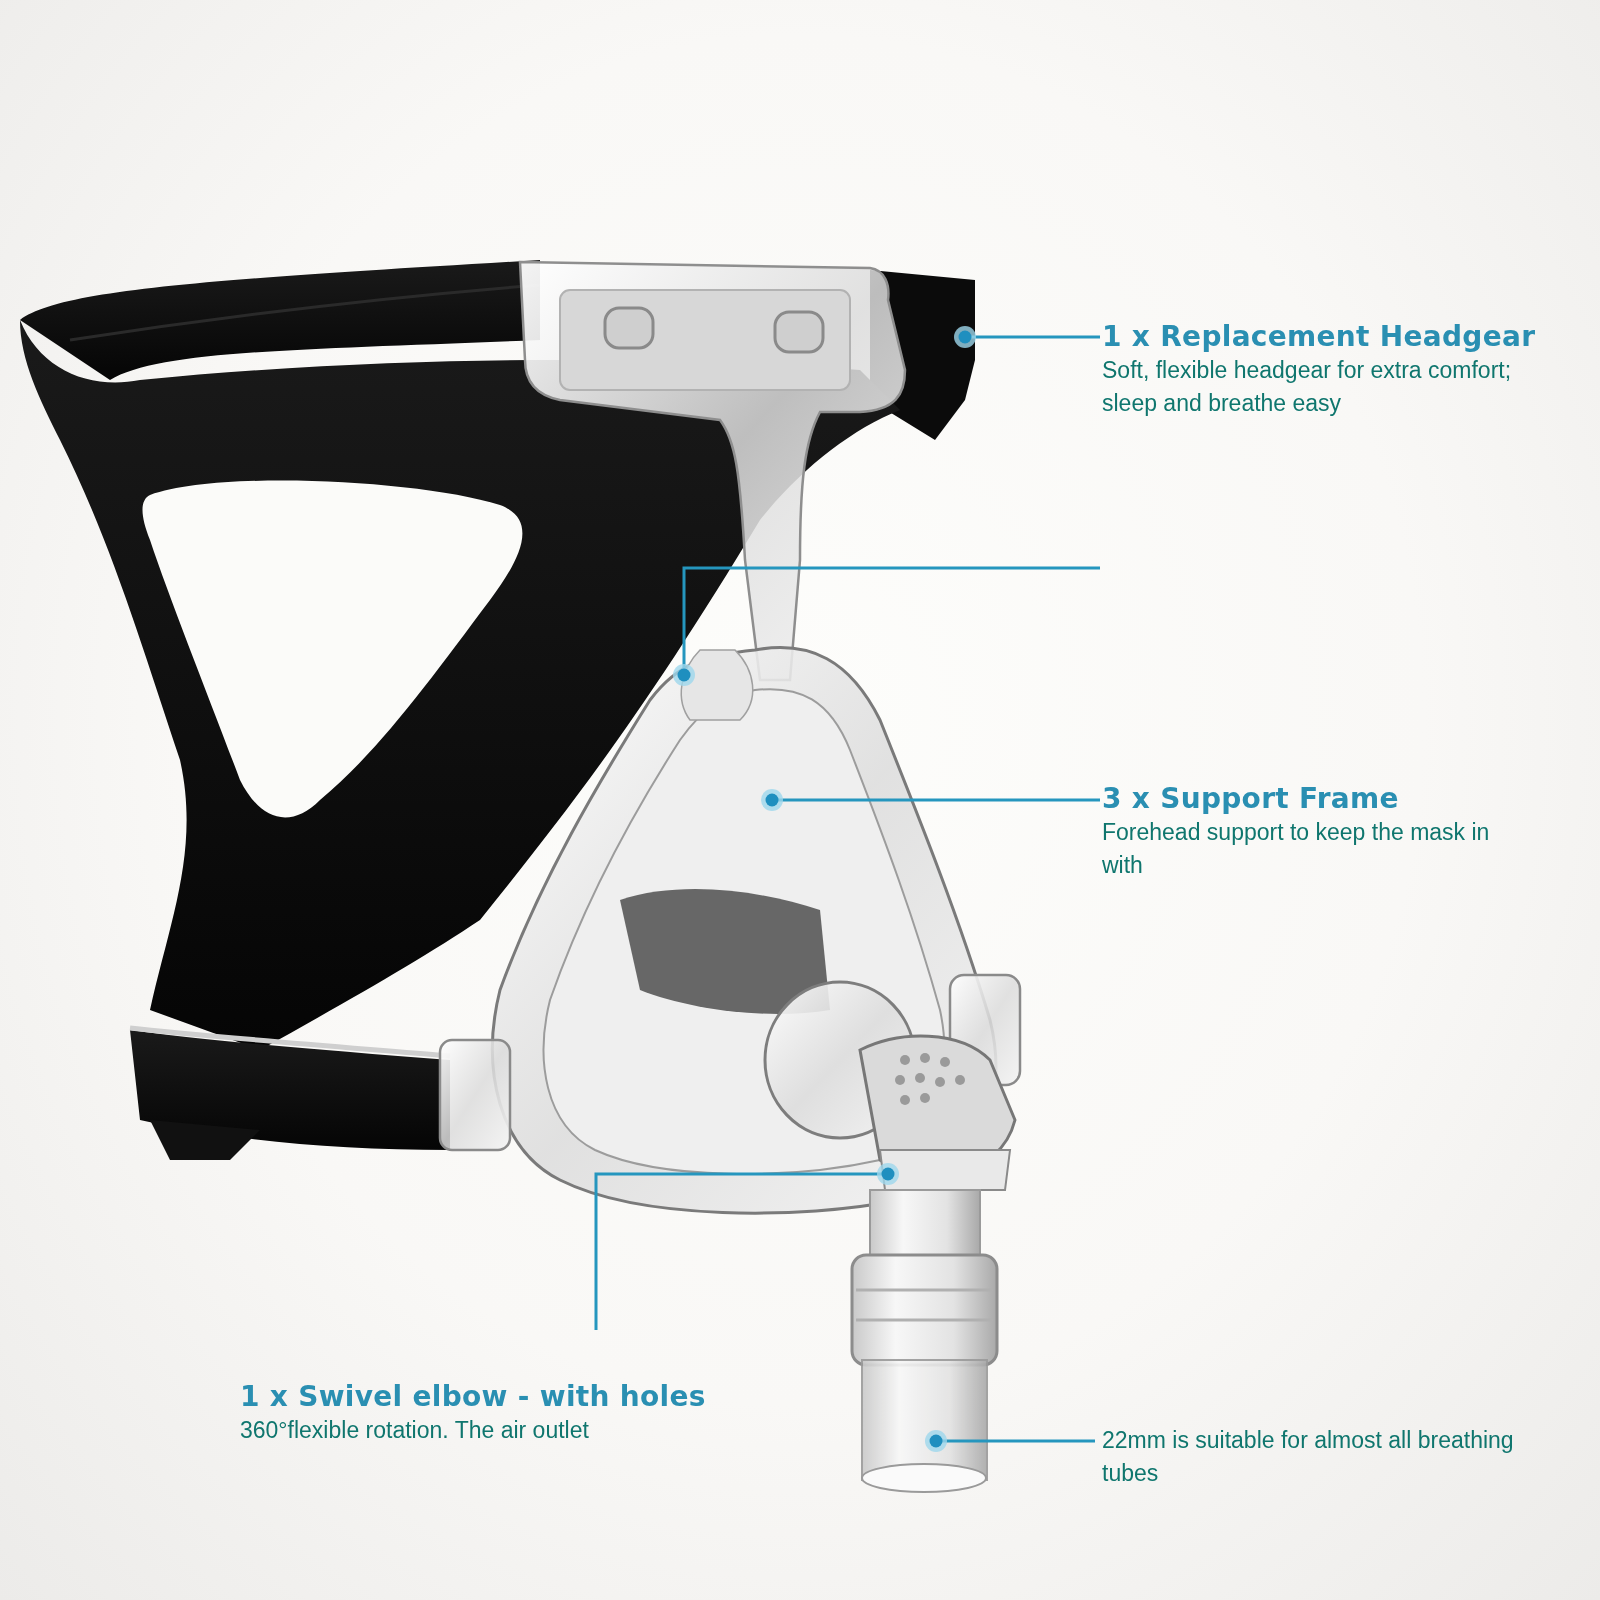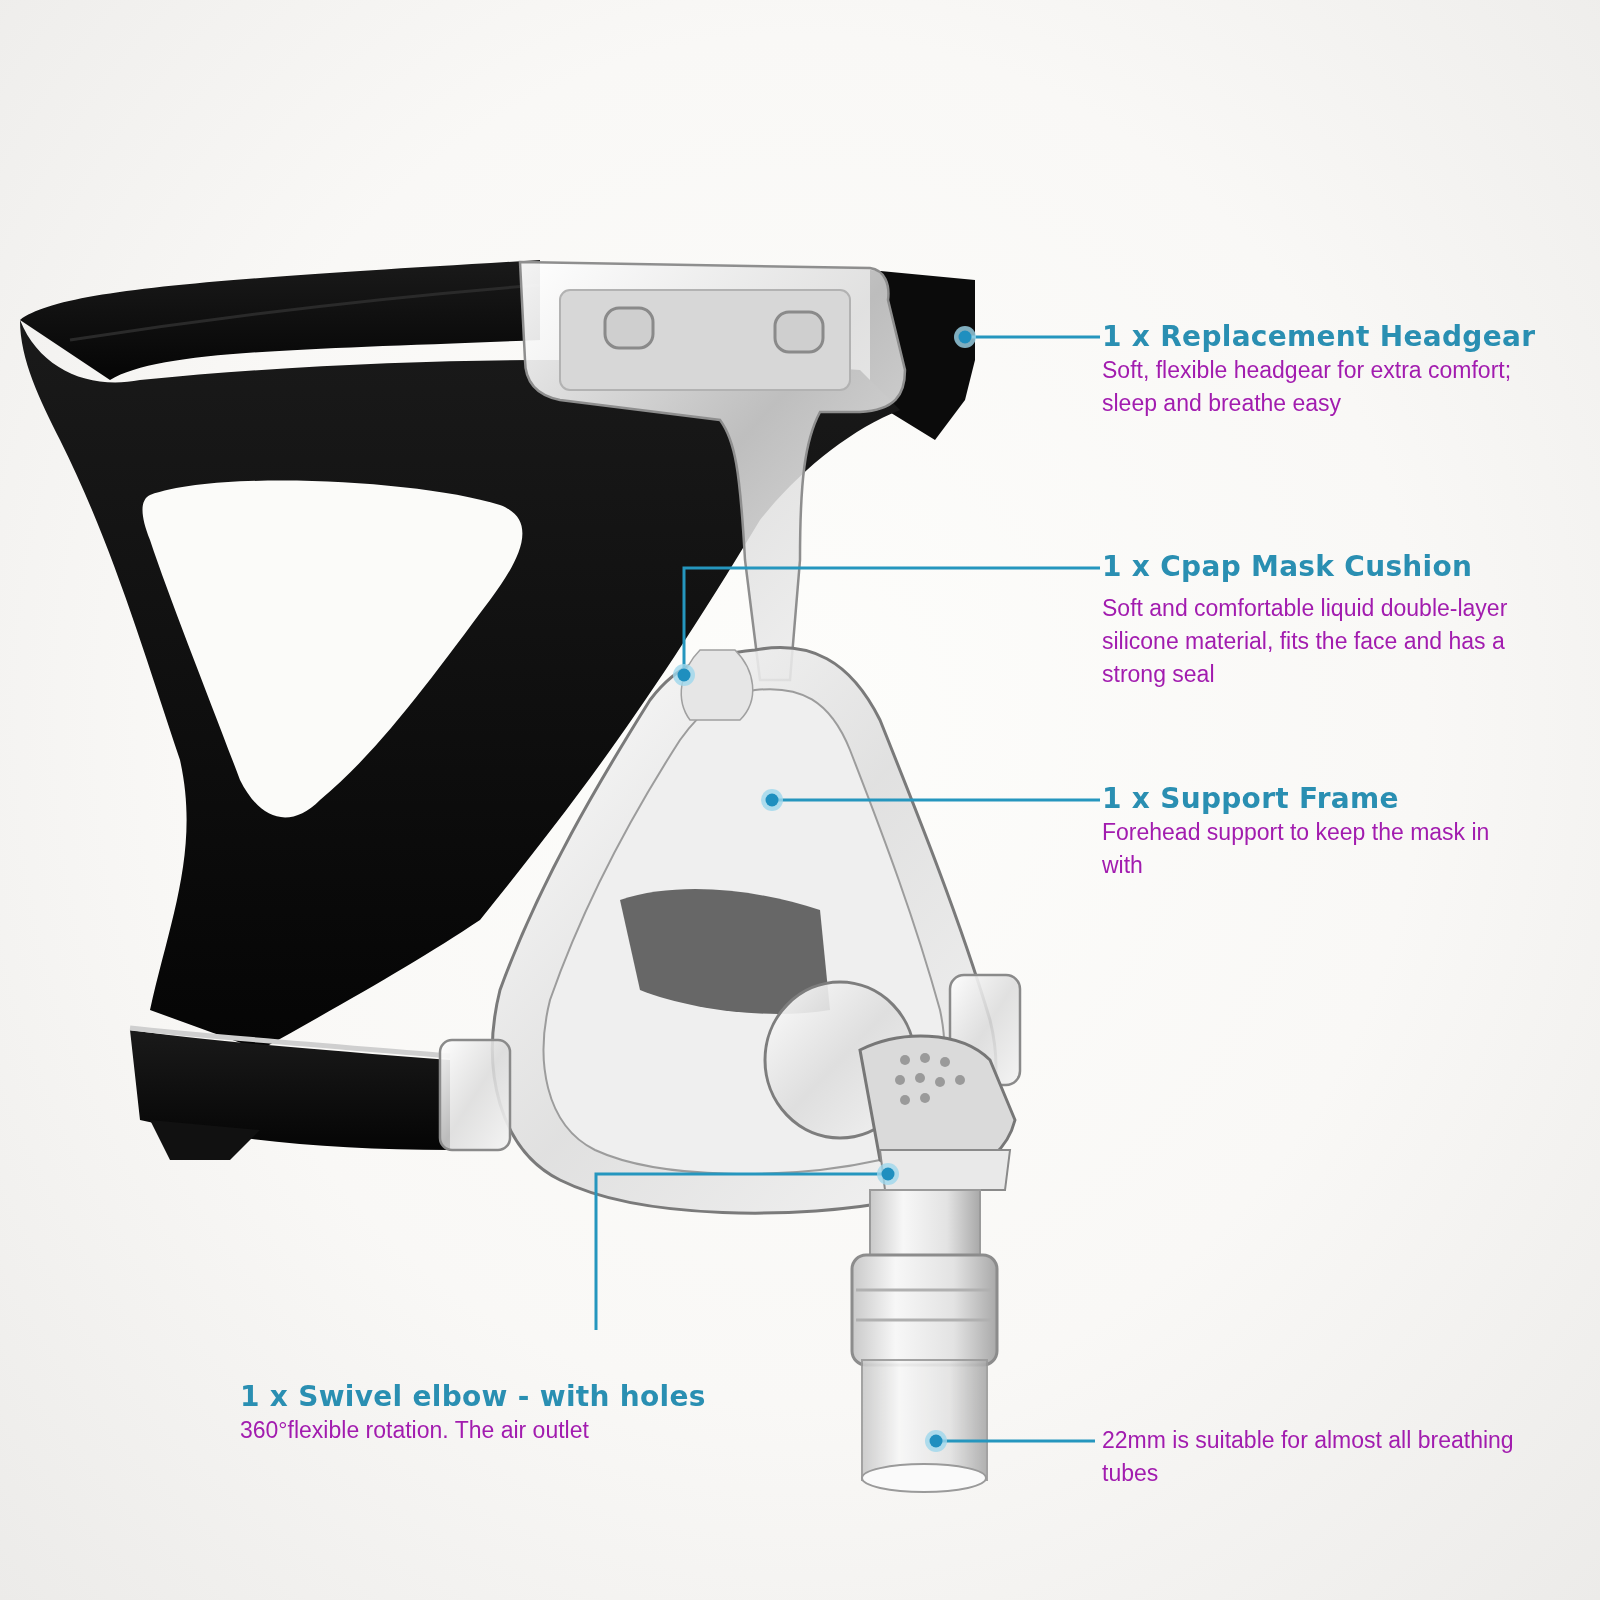--- a/index.html
+++ b/index.html
@@ -11,21 +11,21 @@
   .stage { position:absolute; left:0; top:0; width:1600px; height:1600px; }
   svg.art { position:absolute; left:0; top:0; }
   .callout { position:absolute; }
   .callout .title {
     font-family: "DejaVu Sans", sans-serif;
     font-weight:bold; font-size:28px; letter-spacing:0.3px;
     color:#2a8fb2; white-space:nowrap; line-height:34px;
   }
   .callout .desc {
     font-family: "Liberation Sans", sans-serif;
-    font-size:23px; line-height:33px; color:#a21caf;
+    font-size:23px; line-height:33px; color:#0f766e;
   }
   .right { left:1102px; width:470px; }
   .left-align-right { text-align:left; }
 </style>
 </head>
 <body>
 
 <div class="stage">
 
   <svg class="art" width="1600" height="1600" viewBox="0 0 1600 1600">
@@ -144,31 +144,23 @@
   </svg>
 
   <div class="callout right" style="top:320px;">
     <div class="title">1 x Replacement Headgear</div>
     <div class="desc">
       <div>Soft, flexible headgear for extra comfort;</div>
       <div>sleep and breathe easy</div>
     </div>
   </div>
 
-  <div class="callout right" style="top:550px;">
-    <div class="title">1 x Cpap Mask Cushion</div>
-    <div class="desc" style="margin-top:8px;">
-      <div>Soft and comfortable liquid double-layer</div>
-      <div>silicone material, fits the face and has a</div>
-      <div>strong seal</div>
-    </div>
-  </div>
 
   <div class="callout right" style="top:782px;">
-    <div class="title">1 x Support Frame</div>
+    <div class="title">3 x Support Frame</div>
     <div class="desc">
       <div>Forehead support to keep the mask in</div>
       <div>with</div>
     </div>
   </div>
 
   <div class="callout left-align-right" style="top:1380px; left:240px; width:460px;">
     <div class="title">1 x Swivel elbow - with holes</div>
     <div class="desc">
       <div>360°flexible rotation. The air outlet</div>

